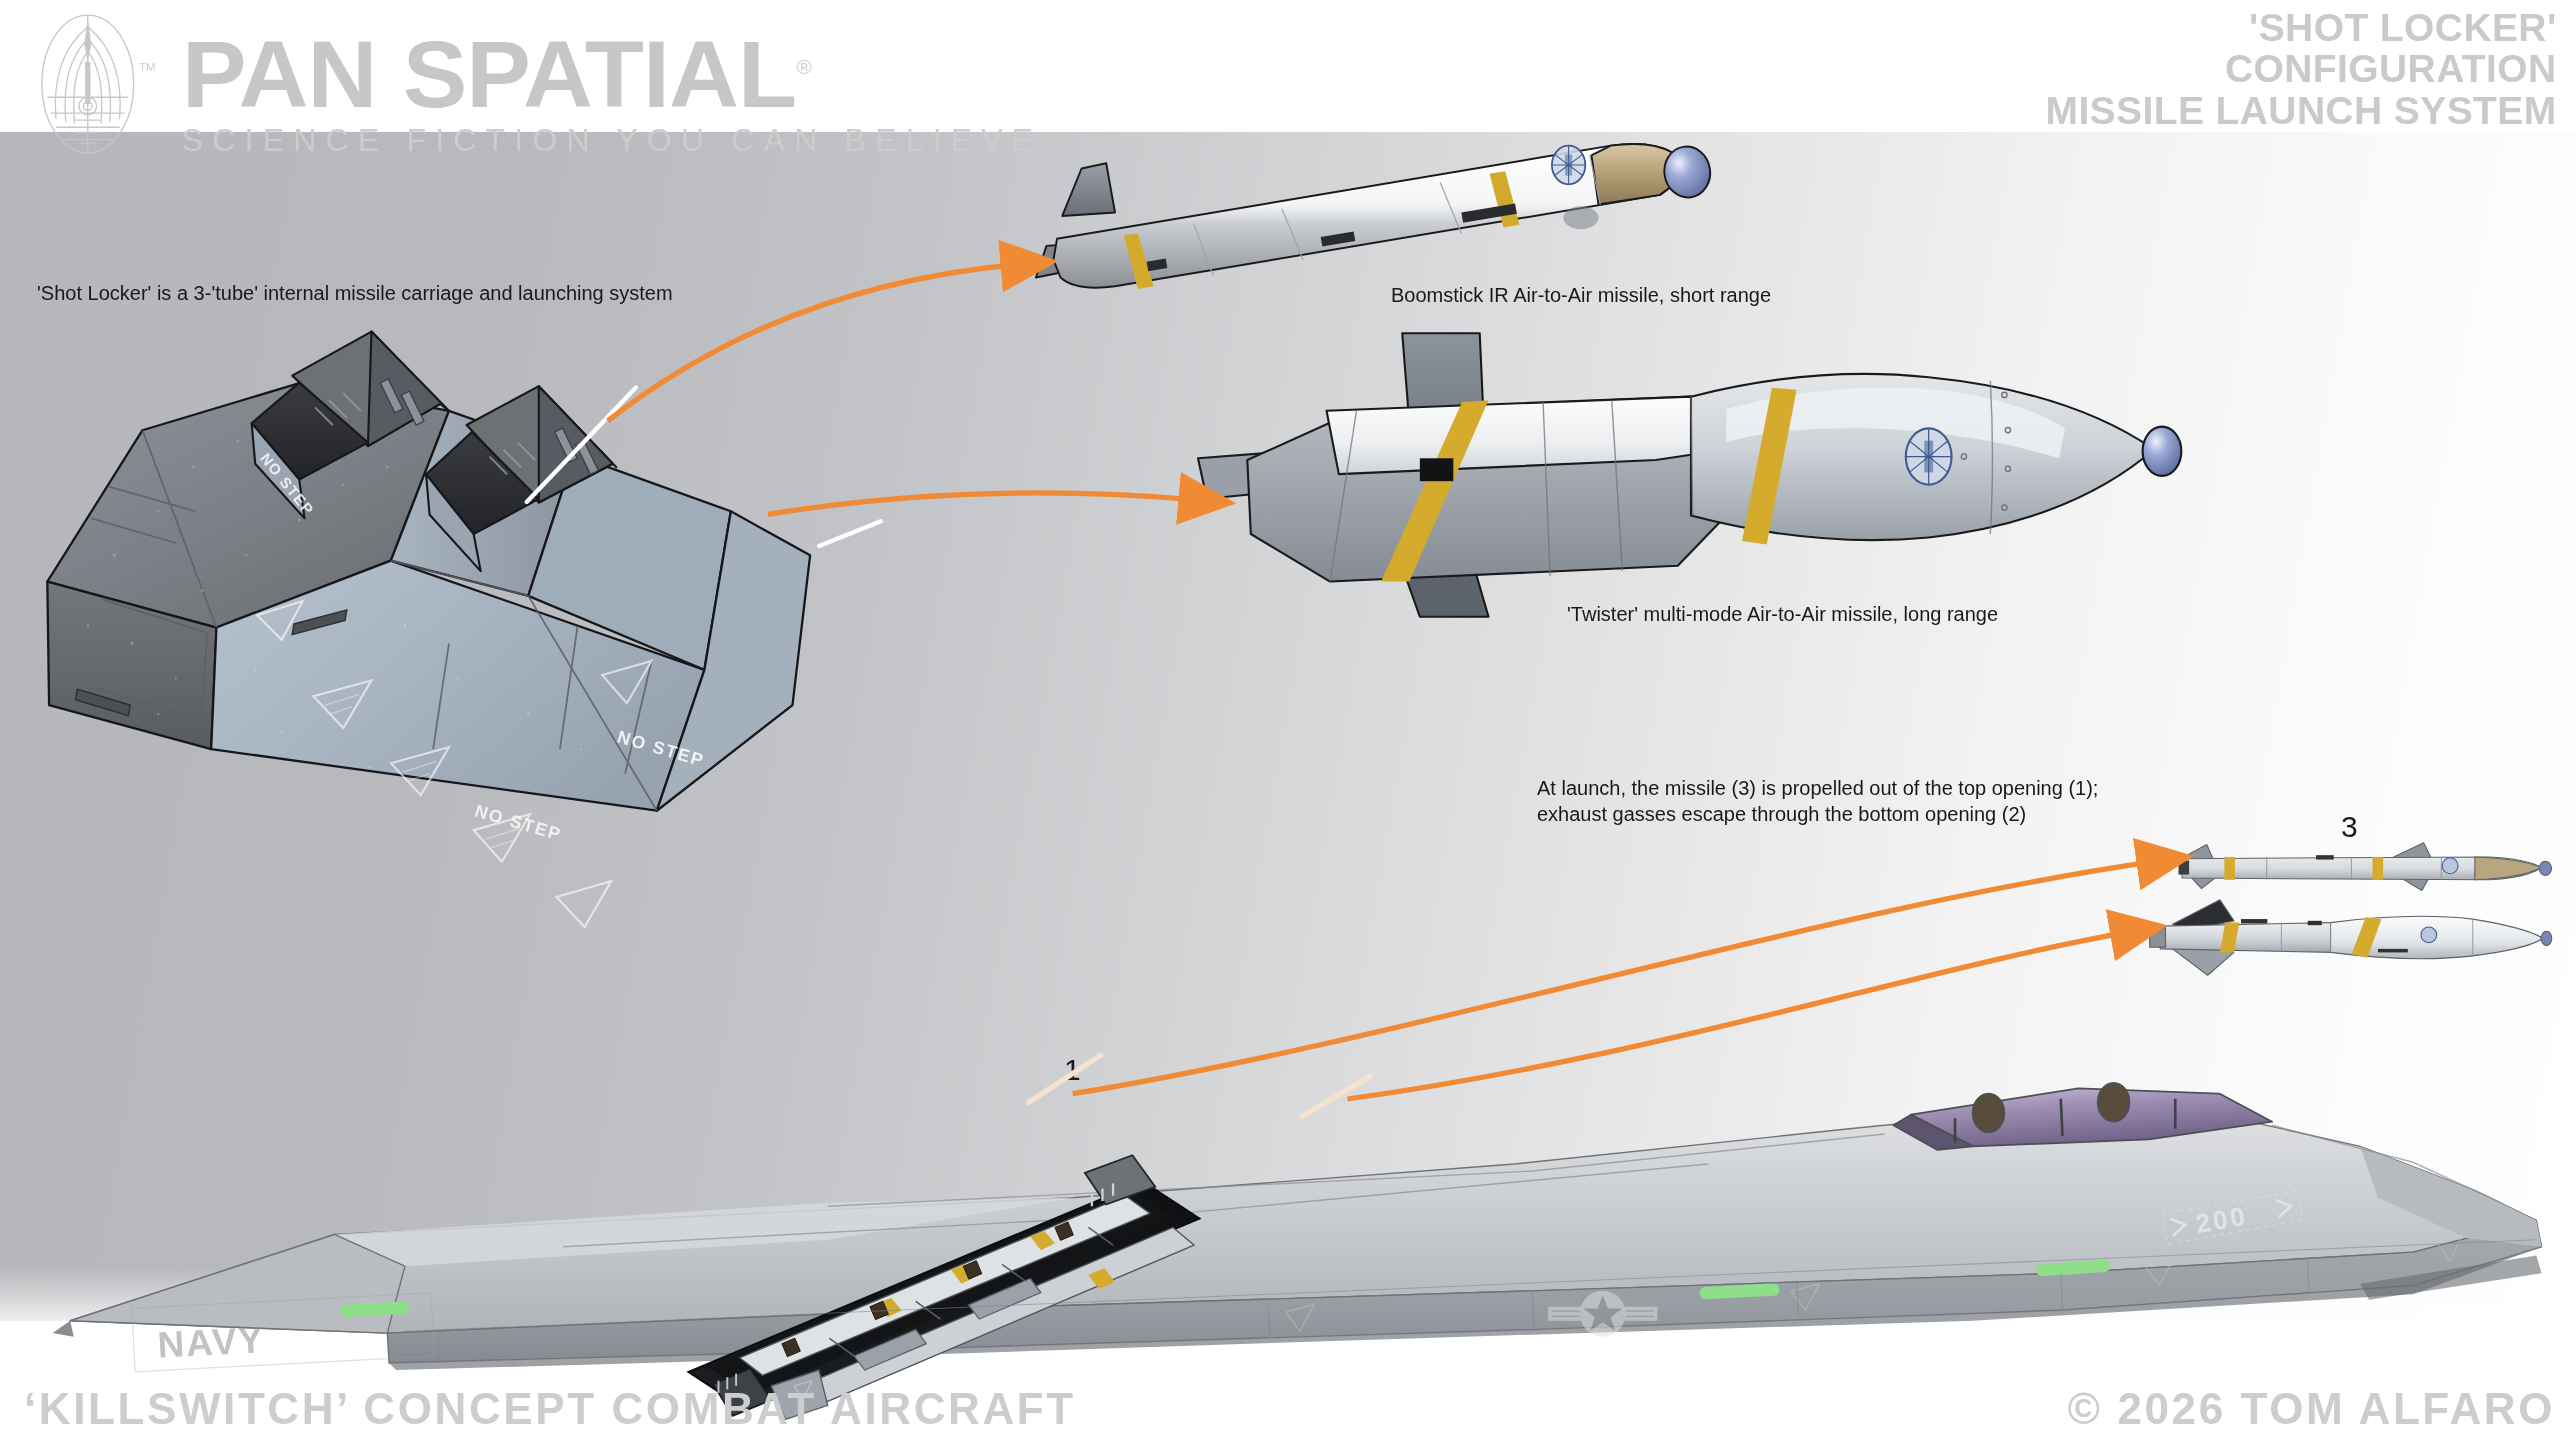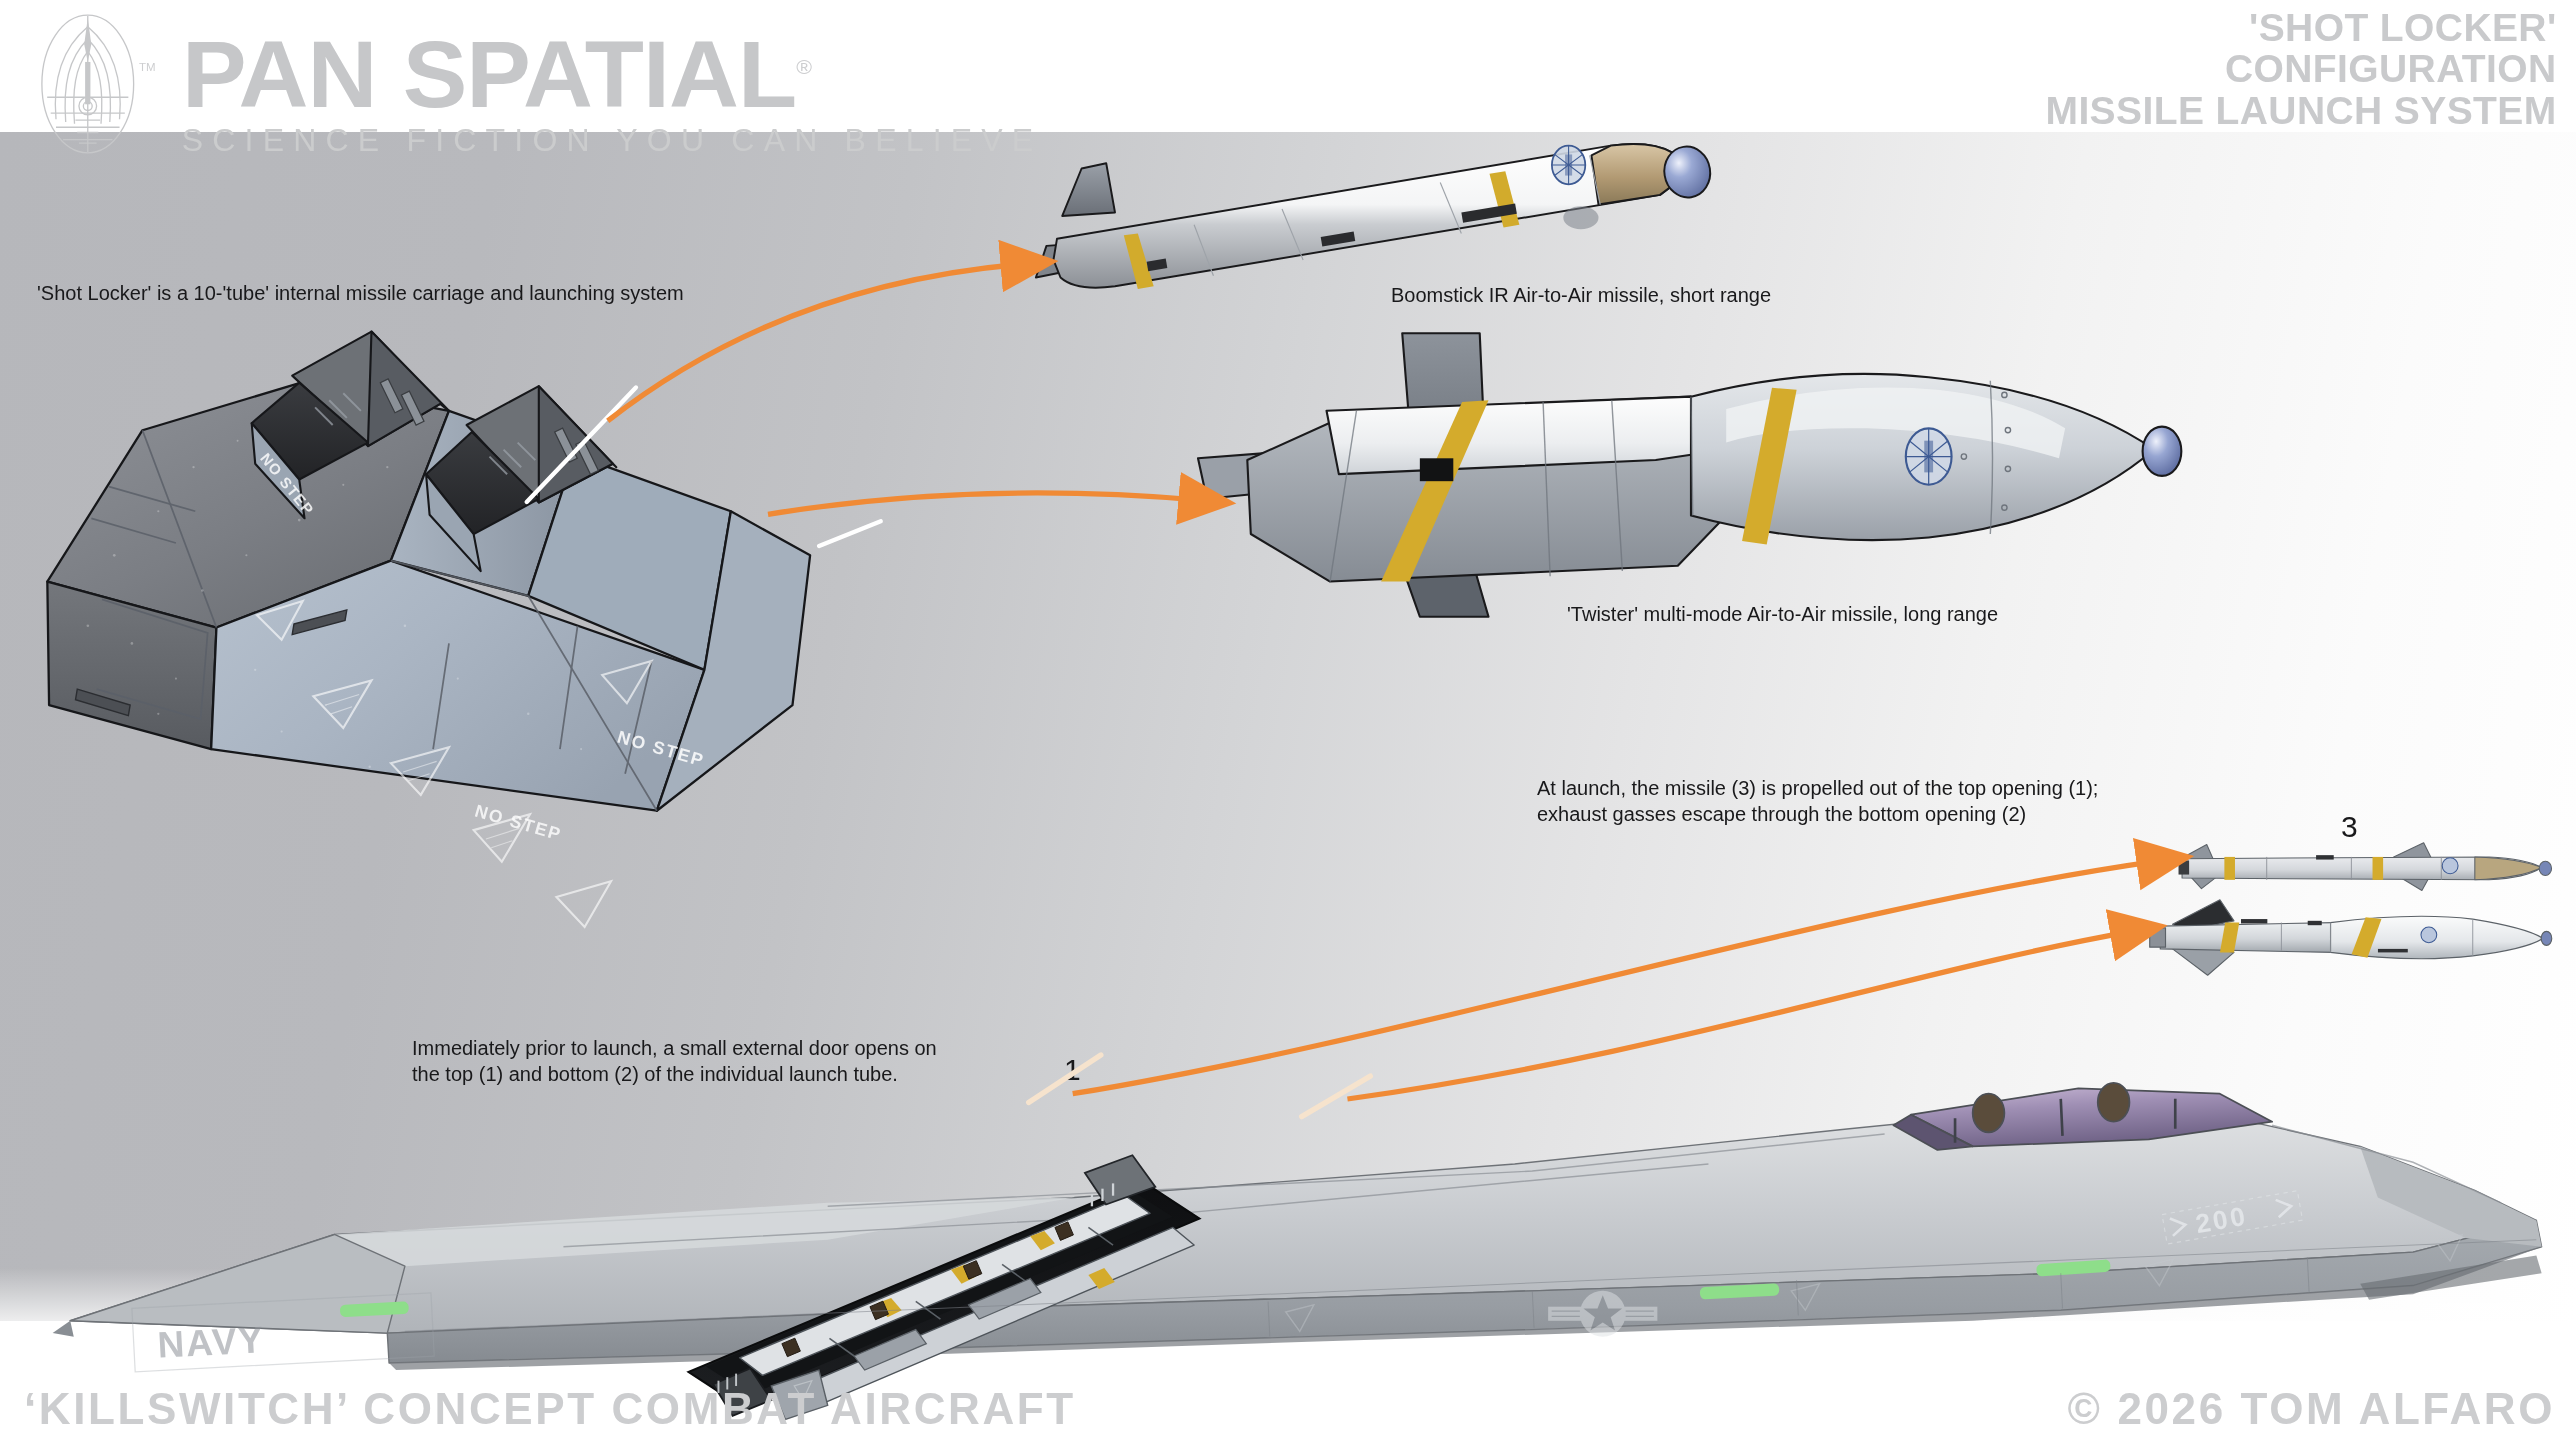--- a/index.html
+++ b/index.html
@@ -138,27 +138,25 @@
       <div class="brand-tag">SCIENCE FICTION YOU CAN BELIEVE</div>
     </div>
   </div>
 
   <div class="title-block">
     <div>'SHOT LOCKER'</div>
     <div>CONFIGURATION</div>
     <div>MISSILE LAUNCH SYSTEM</div>
   </div>
 
-  <div class="note" style="left:37px; top:280px;">'Shot Locker' is a 10-'tube' internal missile carriage and launching system</div>
+  <div class="note" style="left:37px; top:280px;">'Shot Locker' is a 3-'tube' internal missile carriage and launching system</div>
   <div class="note" style="left:1391px; top:282px;">Boomstick IR Air-to-Air missile, short range</div>
   <div class="note" style="left:1528px; top:601px;margin-left:39px;">'Twister' multi-mode Air-to-Air missile, long range</div>
   <div class="note" style="left:1537px; top:775px;">At launch, the missile (3) is propelled out of the top opening (1);
 exhaust gasses escape through the bottom opening (2)</div>
-  <div class="note" style="left:412px; top:1035px;">Immediately prior to launch, a small external door opens on
-the top (1) and bottom (2) of the individual launch tube.</div>
 
   <div class="callout-num" style="left:1064px; top:1053px;">1</div>
   <div class="callout-num" style="left:659px; top:1296px;">2</div>
   <div class="callout-num" style="left:2341px; top:810px;">3</div>
 
   <svg class="art" style="left:1030px; top:114px; width:766px; height:189px;" viewBox="0 0 870 215">
     <defs>
       <linearGradient id="bsBody" x1="0" y1="0" x2="0" y2="1">
         <stop offset="0%" stop-color="#ffffff"></stop>
           <stop offset="42%" stop-color="#f4f5f6"></stop>

